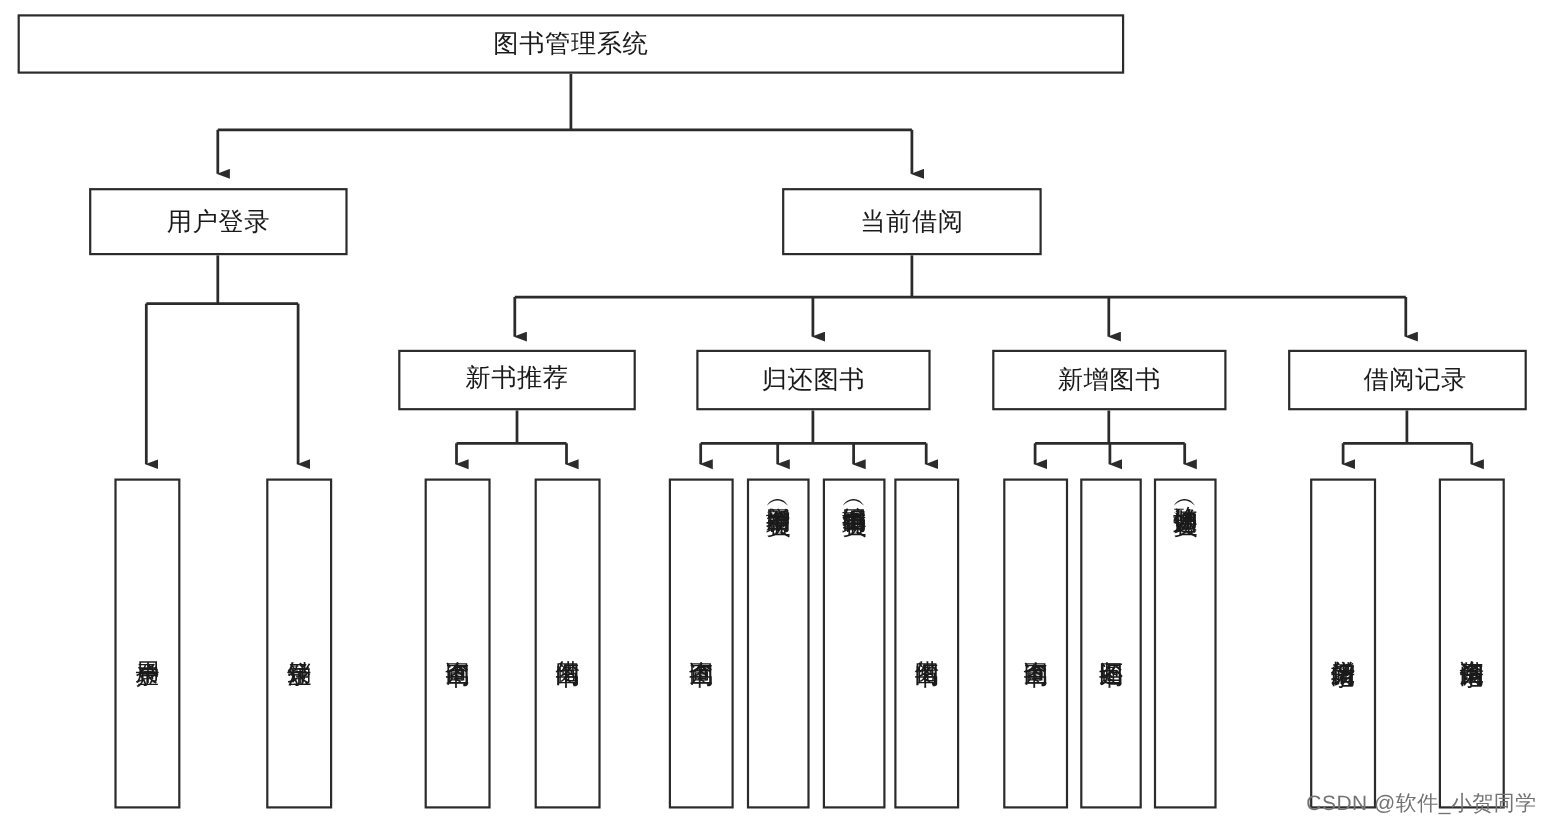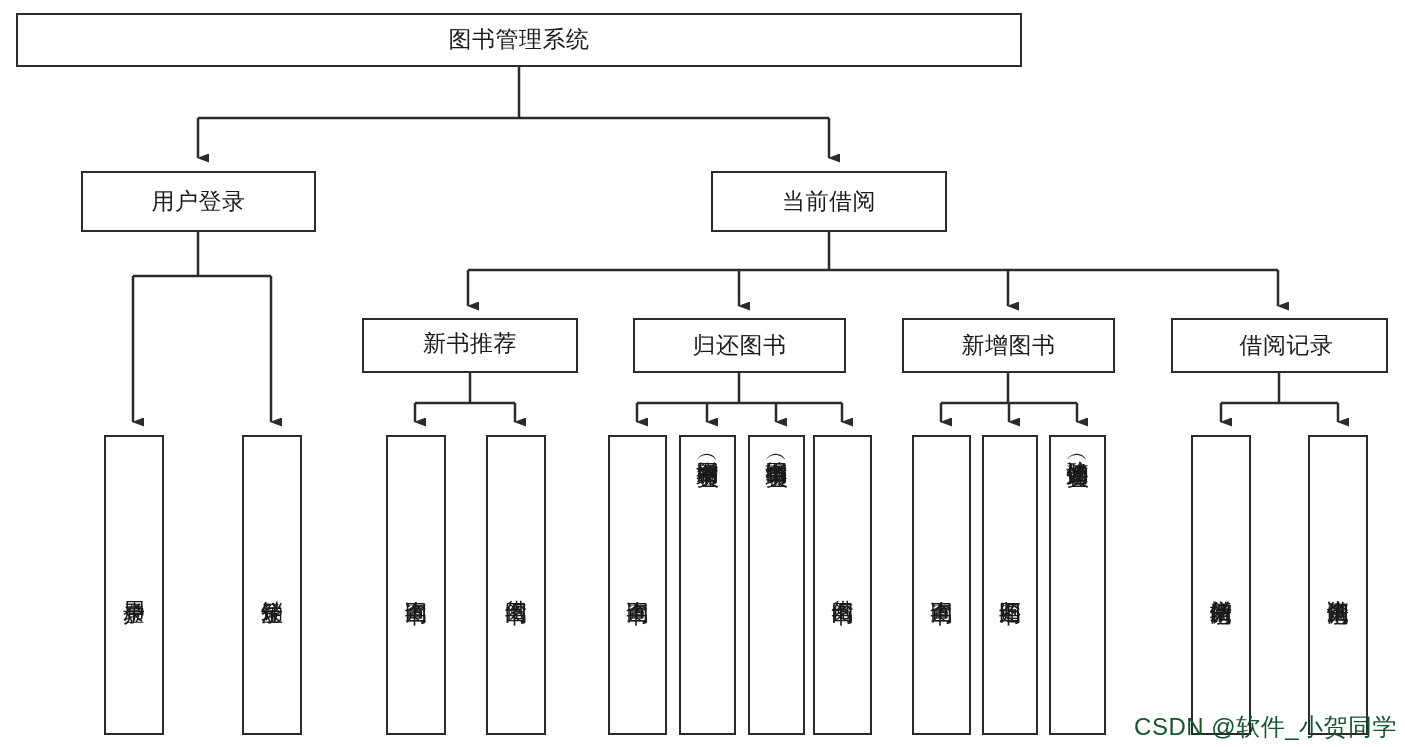--- a/index.html
+++ b/index.html
@@ -61,22 +61,22 @@
     align-self: center;
   }
   .vtext.topaligned {
     align-self: flex-start;
     margin-top: 6px;
   }
   .watermark {
     position: absolute;
     right: 8px;
     bottom: 4px;
-    font-size: 24px;
-    color: #14532d;
+    font-size: 19px;
+    color: #737373;
     letter-spacing: 0.5px;
     white-space: nowrap;
     font-family: "Liberation Sans", "DejaVu Sans", sans-serif;
     text-align: right;
   }
 </style>
 </head>
 <body>
 
 <div id="canvas">

